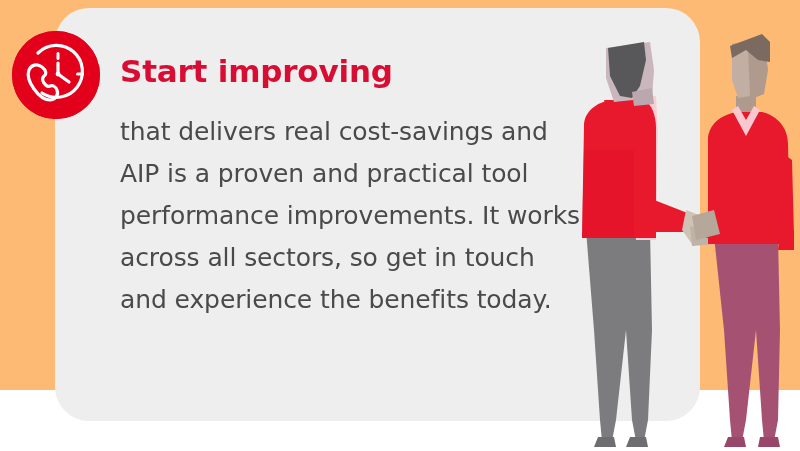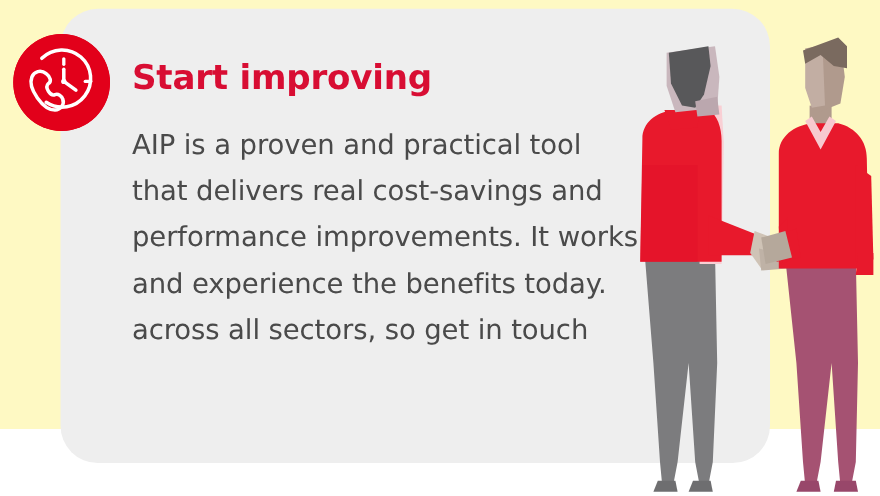--- a/index.html
+++ b/index.html
@@ -13,21 +13,21 @@
     position: relative;
     overflow: hidden;
     font-family: "DejaVu Sans", "Liberation Sans", sans-serif;
   }
 
   #stage {
     position: absolute;
     left: 0; top: 0;
     width: 800px;
     height: 390px;
-    background: #fef9c3;
+    background: #fdba74;
   }
 
   
   #cta-card {
     position: absolute;
     left: 55px;
     top: 8px;
     width: 645px;
     height: 413px;
     background: #eeeeee;
@@ -113,25 +113,25 @@
                c -2 -3 -2 -5 0 -7
                c 3 -2 2 -6 -2 -9 z" fill="none" stroke="#ffffff" stroke-width="3.2" stroke-linejoin="round"></path>
     </svg>
   </div>
 
   <div id="text-block">
     <h1 id="headline">
       <span class="hl-line">Start improving</span>
     </h1>
     <p id="body-copy">
+      <span class="bc-line">that delivers real cost-savings and</span>
       <span class="bc-line">AIP is a proven and practical tool</span>
-      <span class="bc-line">that delivers real cost-savings and</span>
       <span class="bc-line">performance improvements. It works</span>
+      <span class="bc-line">across all sectors, so get in touch</span>
       <span class="bc-line">and experience the benefits today.</span>
-      <span class="bc-line">across all sectors, so get in touch</span>
     </p>
   </div>
 
   <div id="illustration">
     <svg width="260" height="451" viewBox="0 0 260 451" aria-hidden="true">
 
       <g>
 
         <path d="M 46 230 L 110 230 L 112 330 L 108 420 L 104 441 L 96 441 L 92 420 L 86 330
                  L 76 420 L 72 441 L 62 441 L 60 420 L 54 330 Z" fill="#7c7c7e"></path>

